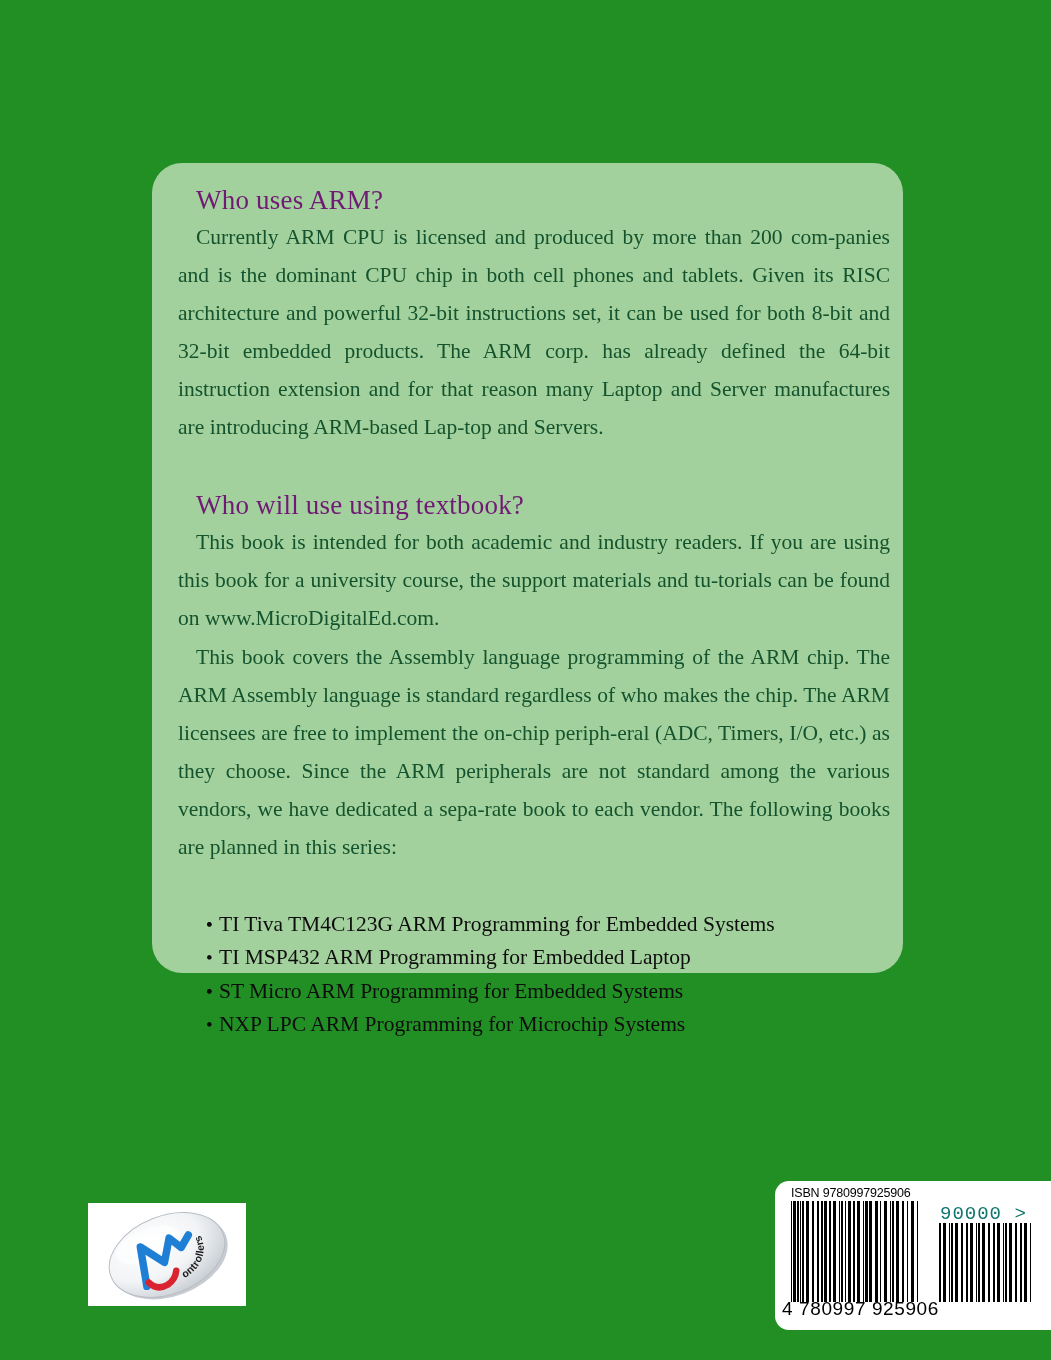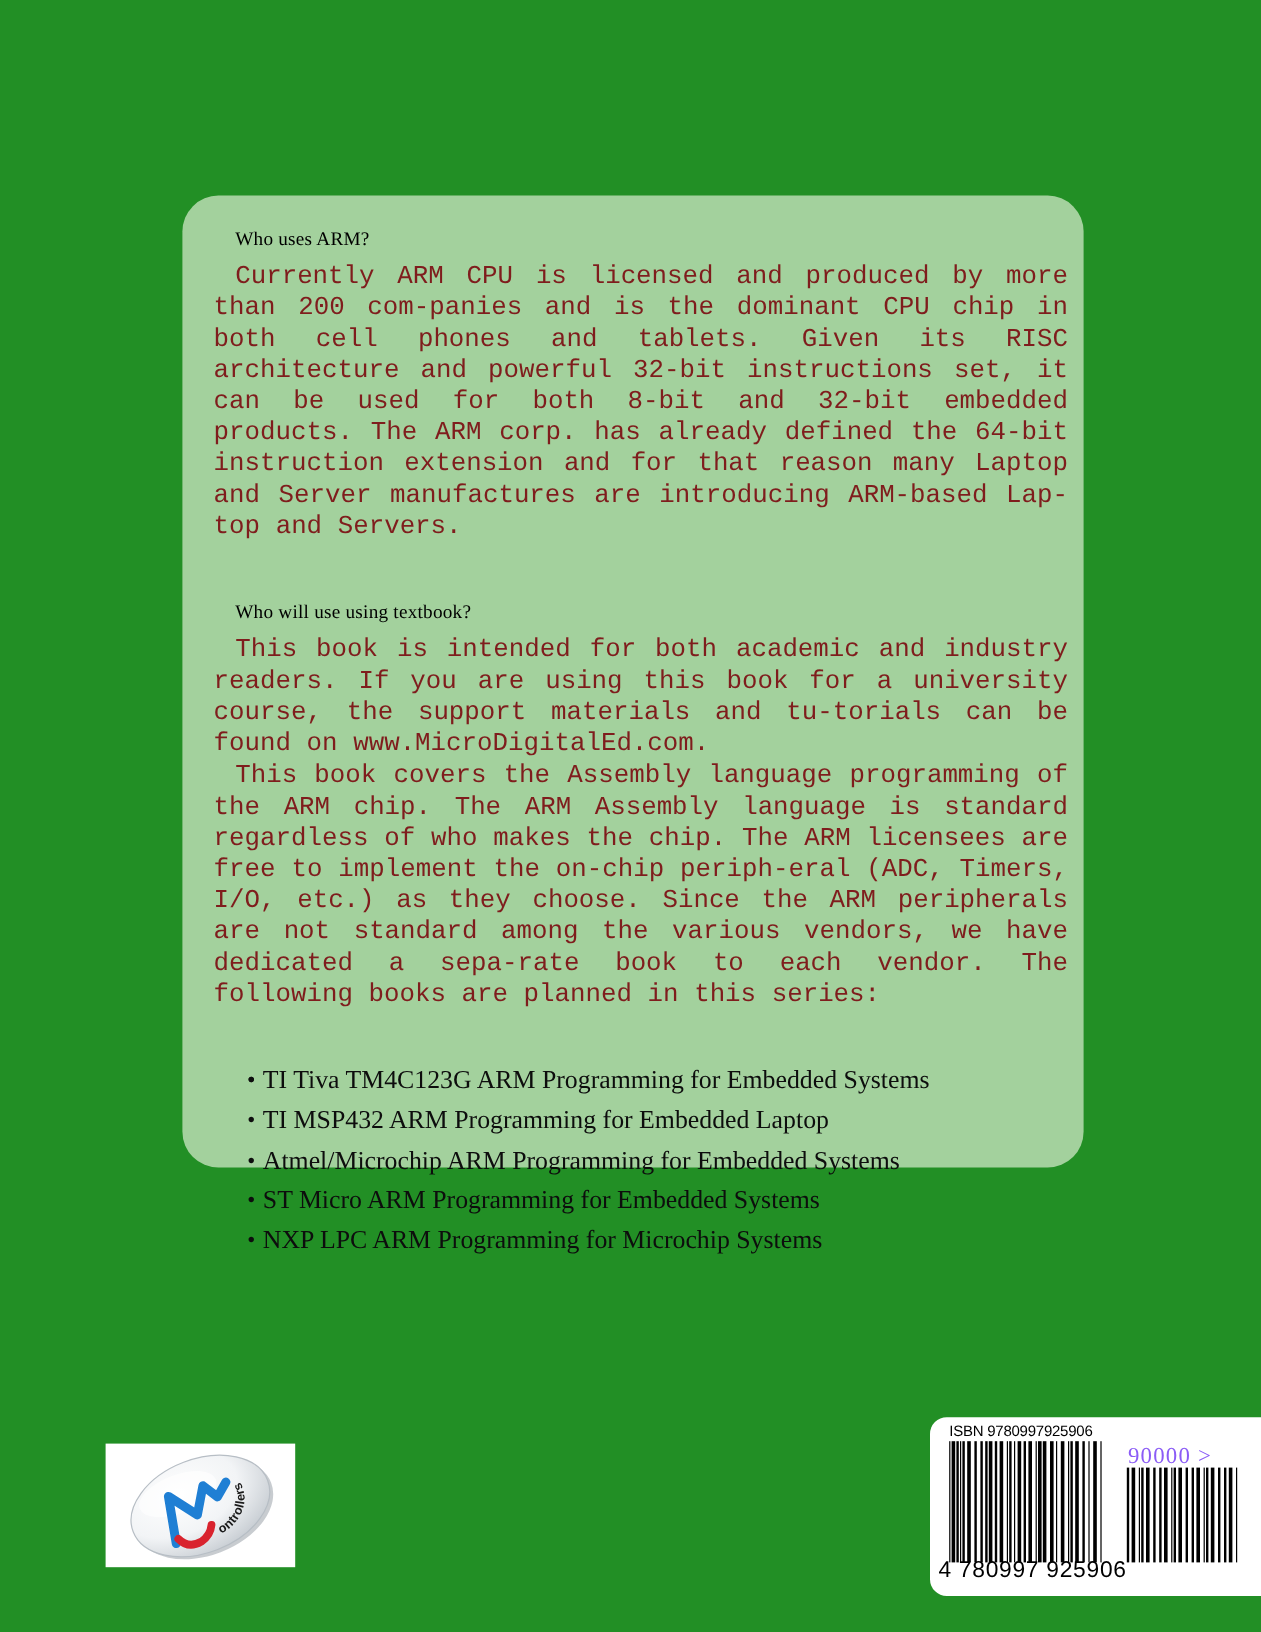--- a/index.html
+++ b/index.html
@@ -24,38 +24,37 @@
     height: 810px;
     background: #a3d19d;
     border-radius: 30px;
     box-sizing: border-box;
     padding: 22px 13px 0 26px;
   }
 
   .section { margin: 0; }
 
   .heading {
-    font-size: 16px;
+    font-size: 27px;
     line-height: 30px;
-    color: #000000;
+    color: #701a75;
     margin: 0 0 3px 18px;
     letter-spacing: 0.2px;
   }
 
   .para {
     font-size: 21.5px;
-    line-height: 26px;
-    color: #7f1d1d;
+    line-height: 38px;
+    color: #14532d;
     text-align: justify;
     text-justify: inter-word;
     margin: 0;
     text-indent: 18px;
     hyphens: manual;
     word-spacing: 0.1px;
-    font-family: Liberation Mono, monospace;
   }
   .para + .para { margin-top: 1px; }
 
   .section-gap { height: 44px; }
 
   
   #book-series-list {
     list-style: none;
     margin: 42px 0 0 0;
     padding: 0 0 0 41px;
@@ -104,24 +103,24 @@
     font-family: "Liberation Sans", sans-serif;
     font-size: 12.5px;
     letter-spacing: -0.2px;
     color: #000;
     white-space: nowrap;
   }
   #addon-digits {
     position: absolute;
     left: 165px;
     top: 22px;
-    font-family: Liberation Serif, serif;
+    font-family: Liberation Mono, monospace;
     font-size: 19px;
     letter-spacing: 1px;
-    color: #8b5cf6;
+    color: #0f766e;
     white-space: nowrap;
   }
   #ean-digits {
     position: absolute;
     left: 7px;
     bottom: 10px;
     font-family: "Liberation Sans", sans-serif;
     font-size: 19px;
     letter-spacing: 0.6px;
     color: #000;
@@ -155,21 +154,20 @@
     <li>
       <span class="bullet">•</span>
       <span>TI Tiva TM4C123G ARM Programming for Embedded Systems</span>
     </li>
     <li>
       <span class="bullet">•</span>
       <span>TI MSP432 ARM Programming for Embedded Laptop</span>
     </li>
     <li>
       <span class="bullet">•</span>
-      <span>Atmel/Microchip ARM Programming for Embedded Systems</span>
     </li>
     <li>
       <span class="bullet">•</span>
       <span>ST Micro ARM Programming for Embedded Systems</span>
     </li>
     <li>
       <span class="bullet">•</span>
       <span>NXP LPC ARM Programming for Microchip Systems</span>
     </li>
   </ul>

